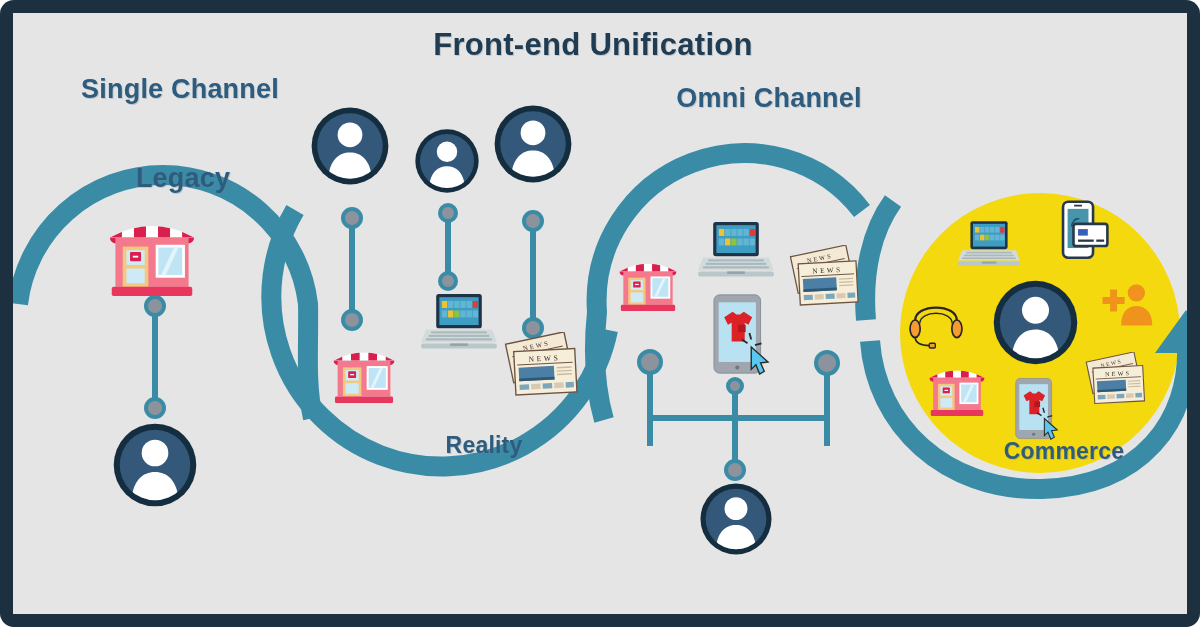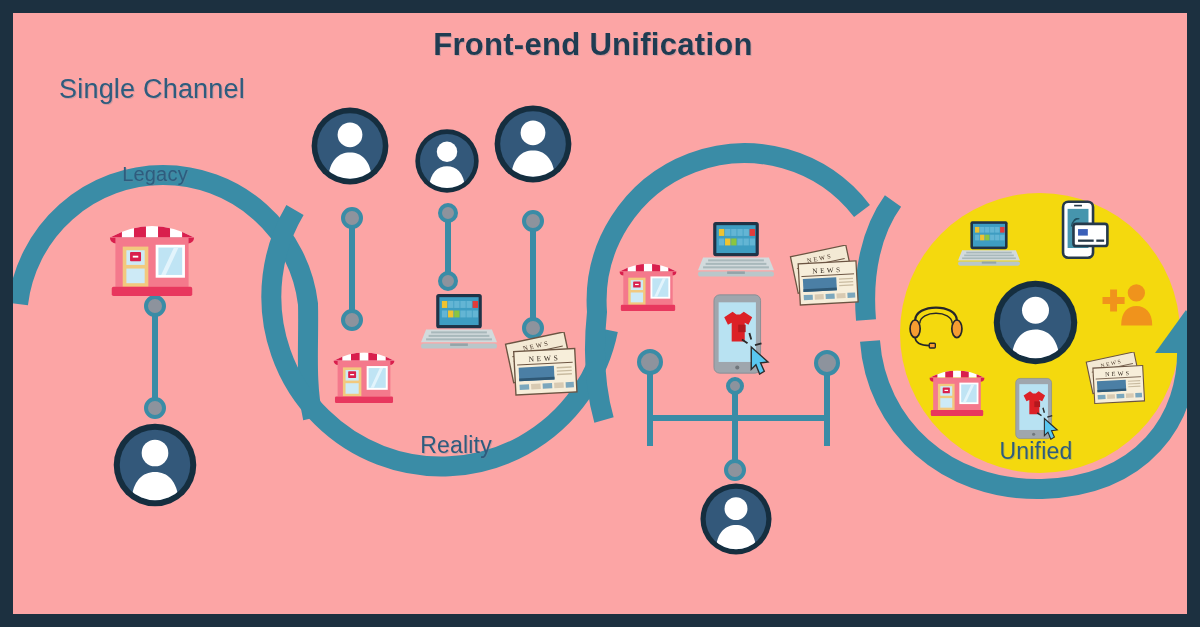--- a/index.html
+++ b/index.html
@@ -1,21 +1,21 @@
 <!DOCTYPE html>
 <html><head>
 <meta charset="utf-8">
 <style>
   html,body{margin:0;padding:0;background:#fff;}
-  .canvas{position:relative;width:1200px;height:627px;background:#fca5a5;overflow:hidden;
-          font-family:"Liberation Sans",sans-serif;}
+  .canvas{position:relative;width:1200px;height:627px;background:#e5e5e5;overflow:hidden;
+          font-family:"Liberation Sans",sans-serif;border-radius:14px;}
   .layer{position:absolute;left:0;top:0;z-index:1;}
   .ic{position:absolute;z-index:2;}
-  .lbl{position:absolute;z-index:3;transform:translateX(-50%);font-weight:400;color:#2e5c7e;
-       white-space:nowrap;text-shadow:1px 1px 0 rgba(110,130,145,.30);letter-spacing:.2px;}
+  .lbl{position:absolute;z-index:3;transform:translateX(-50%);font-weight:700;color:#2e5c7e;
+       white-space:nowrap;text-shadow:1px 1px 0 rgba(110,130,145,.30);letter-spacing:.2px;margin-left:28px;}
   .title{position:absolute;z-index:3;transform:translateX(-50%);font-weight:700;color:#1f3c52;
        white-space:nowrap;text-shadow:1px 1px 0 rgba(110,130,145,.30);letter-spacing:.3px;}
   .frame{position:absolute;inset:0;border:13px solid #1c3040;z-index:6;pointer-events:none;}
   svg text{font-family:"Liberation Serif",serif;}
 </style>
 </head>
 <body>
 
 <div class="canvas">
 
@@ -252,21 +252,22 @@
   <svg class="ic" style="left:1085px;top:352px;width:62px;height:54px">
       <use href="#sym-news"></use>
     </svg>
   <svg class="ic" style="left:992px;top:279px;width:87px;height:87px">
       <use href="#sym-person"></use>
     </svg>
 
   <div class="title" style="left:593px;top:27px;font-size:31px">Front-end Unification</div>
 
   <div class="lbl" style="left:152px;top:74px;font-size:27px">Single Channel</div>
-  <div class="lbl" style="left:155px;top:163px;font-size:20px">Legacy</div>
+  <div class="lbl" style="left:155px;top:163px;font-size:27px">Legacy</div>
 
   <div class="lbl" style="left:456px;top:432px;font-size:23px">Reality</div>
 
-
-  <div class="lbl" style="left:1036px;top:438px;font-size:23px">Unified</div>
+  <div class="lbl" style="left:741px;top:83px;font-size:27px">Omni Channel</div>
+
+  <div class="lbl" style="left:1036px;top:438px;font-size:23px">Commerce</div>
 
   <div class="frame"></div>
 </div>
 
 </body></html>

